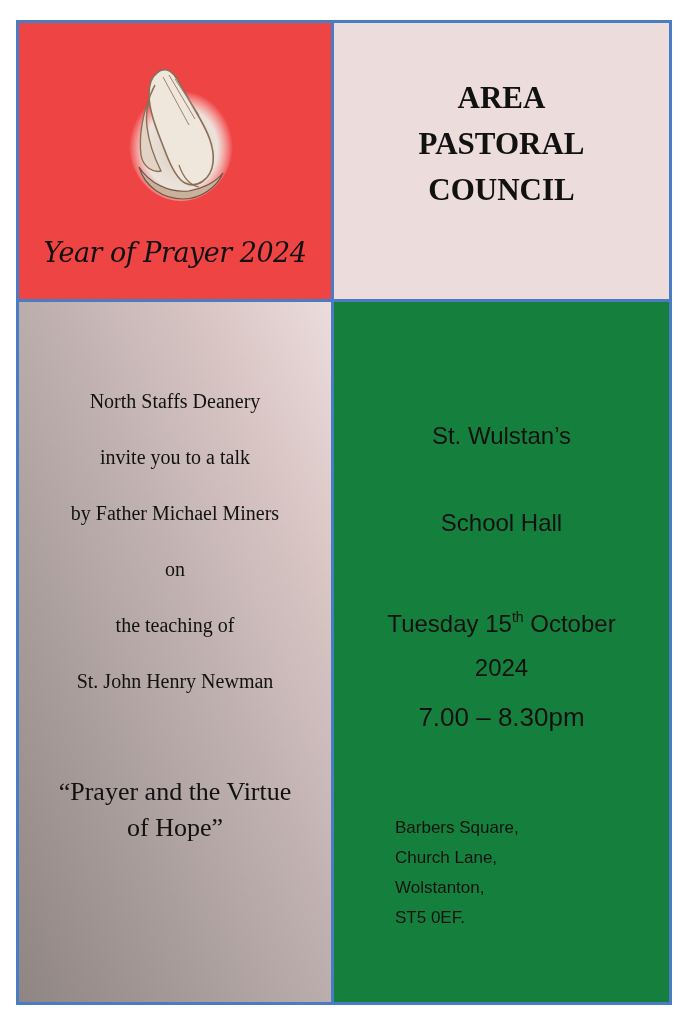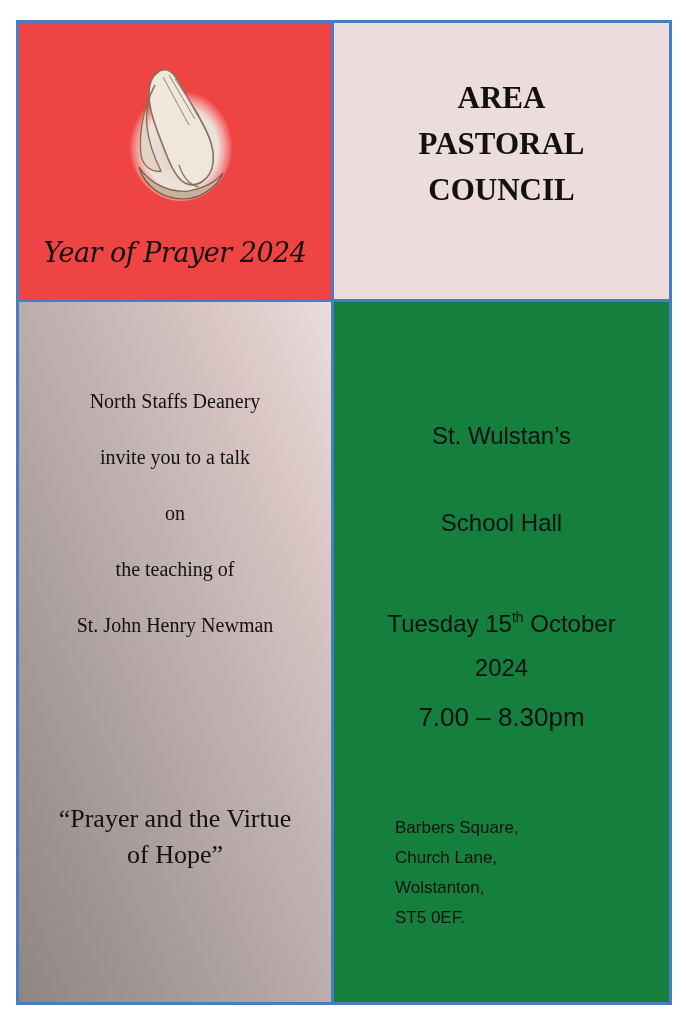--- a/index.html
+++ b/index.html
@@ -25,21 +25,21 @@
       position: absolute; left: 0; right: 0; top: 52px; text-align: center;
       font-family: "Liberation Serif", serif; font-weight: bold; font-size: 31px; line-height: 46px; color: #111;
     }
     .invite {
       position: absolute; left: 0; right: 0; top: 85px; text-align: center;
       font-family: "Liberation Serif", serif; font-size: 20px; color: #111;
     }
     .invite div { height: 56px; line-height: 28px; }
     .quote {
       position: absolute; left: 0; right: 0; top: 472px; text-align: center;
-      font-family: "Liberation Serif", serif; font-size: 26px; line-height: 36px; color: #111; margin-top: 27px;
+      font-family: "Liberation Serif", serif; font-size: 26px; line-height: 36px; color: #111;
     }
     .venue {
       position: absolute; left: 0; right: 0; text-align: center;
       font-family: "Liberation Sans", sans-serif; color: #111; font-size: 24px;
     }
     .v1 { top: 120px; }
     .v2 { top: 207px; }
     .v3 { top: 293px; line-height: 44px; }
     .v3 sup { font-size: 14px; vertical-align: 10px; }
     .v4 { top: 400px; font-size: 26px; }
@@ -77,20 +77,21 @@
       <div>AREA</div>
       <div>PASTORAL</div>
       <div>COUNCIL</div>
     </div>
   </div>
 
   <div class="cell c-bl">
     <div class="invite">
       <div>North Staffs Deanery</div>
       <div>invite you to a talk</div>
+      <div>by Father Michael Miners</div>
       <div>on</div>
       <div>the teaching of</div>
       <div>St. John Henry Newman</div>
     </div>
     <div class="quote">
       <div>“Prayer and the Virtue</div>
       <div>of Hope”</div>
     </div>
   </div>
 

